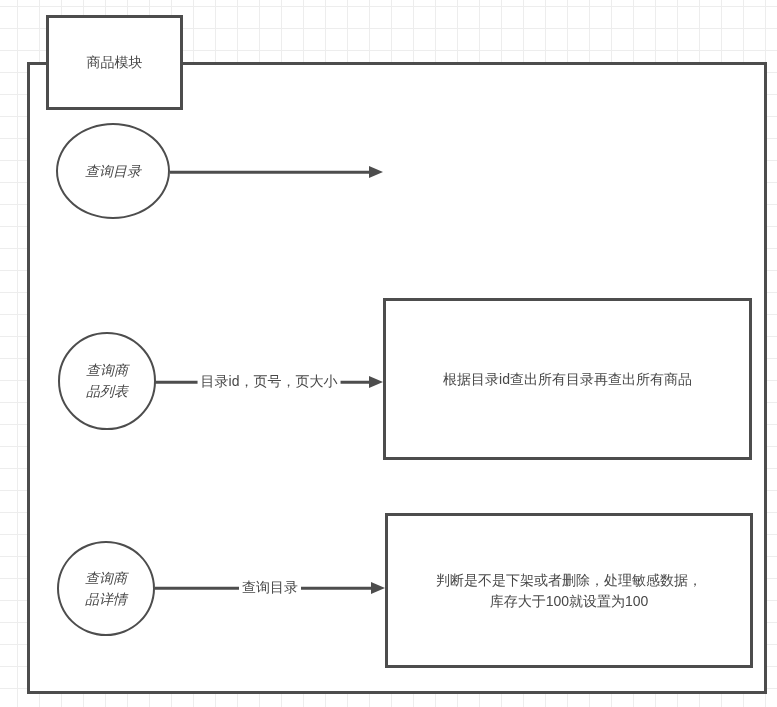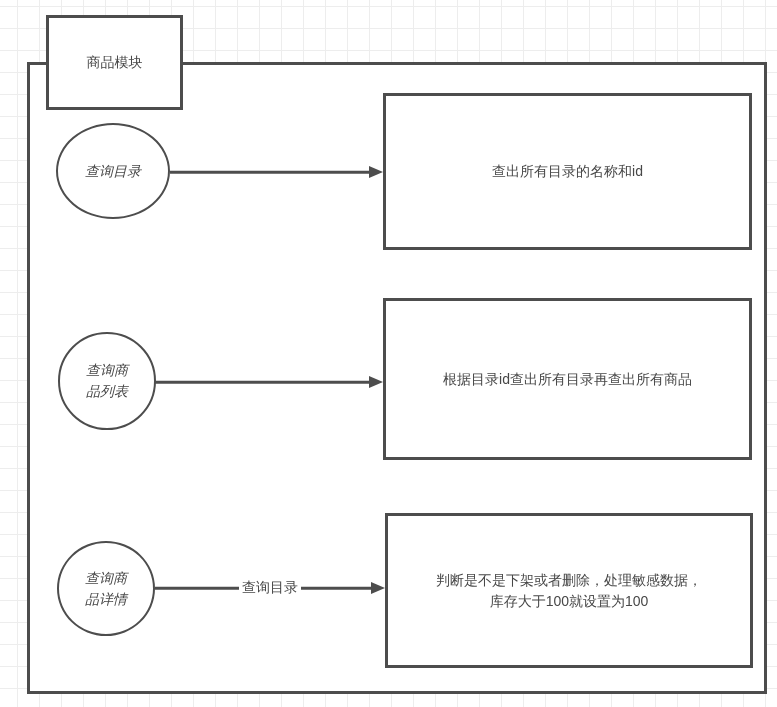--- a/index.html
+++ b/index.html
@@ -100,31 +100,29 @@
     <span>商品模块</span>
   </div>
 
   <div class="shape circle c1">
     <span>查询目录</span>
   </div>
   <div class="arrow a1">
     <div class="line"></div>
     <div class="head"></div>
   </div>
-  <div class="shape rect1">
-    <span>查出所有目录的名称和id</span>
-  </div>
 
   <div class="shape circle c2">
     <span>查询商
 品列表</span>
   </div>
   <div class="arrow a2">
     <div class="line"></div>
     <div class="head"></div>
+    <span class="label">目录id，页号，页大小</span>
   </div>
   <div class="shape rect2">
     <span>根据目录id查出所有目录再查出所有商品</span>
   </div>
 
   <div class="shape circle c3">
     <span>查询商
 品详情</span>
   </div>
   <div class="arrow a3">

